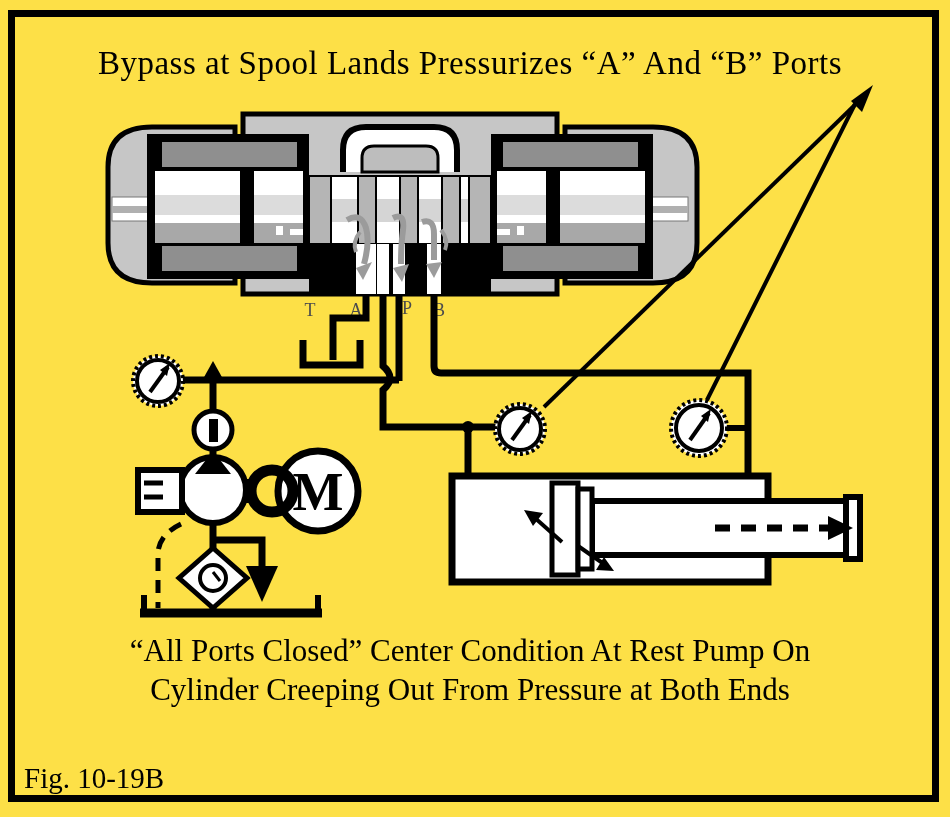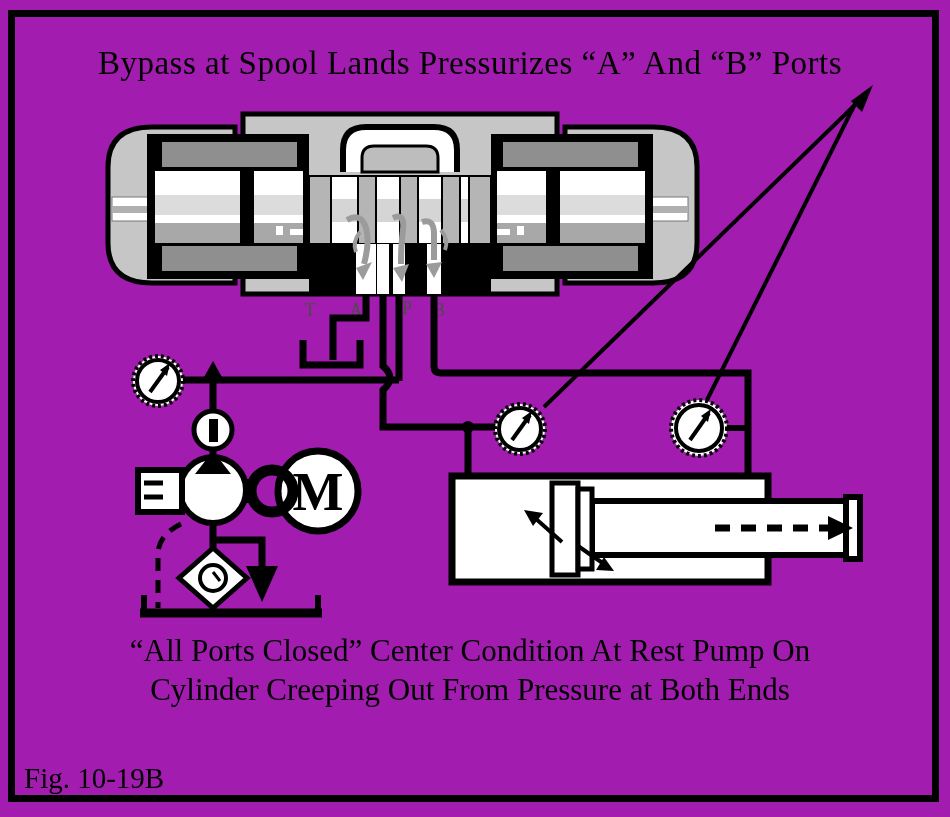--- a/index.html
+++ b/index.html
@@ -1,17 +1,17 @@
 <!DOCTYPE html>
 <html><head>
 <meta charset="utf-8">
 <style>
   html,body{margin:0;padding:0;background:#ffffff;}
   .page{
-    position:relative;width:950px;height:817px;background:#a21caf;
+    position:relative;width:950px;height:817px;background:#fde047;
     font-family:"Liberation Serif","DejaVu Serif",serif;overflow:hidden;
   }
   svg{position:absolute;left:0;top:0;}
   text{fill:#000;}
   .title-text{font-size:33px;letter-spacing:0.5px;}
   .caption-text{font-size:31px;}
   .fig-text{font-size:29px;}
   .port-text{font-size:18px;fill:#4c4c4c;}
   .motor-text{font-size:54px;font-weight:bold;}
   .ink{stroke:#000000;fill:none;}

